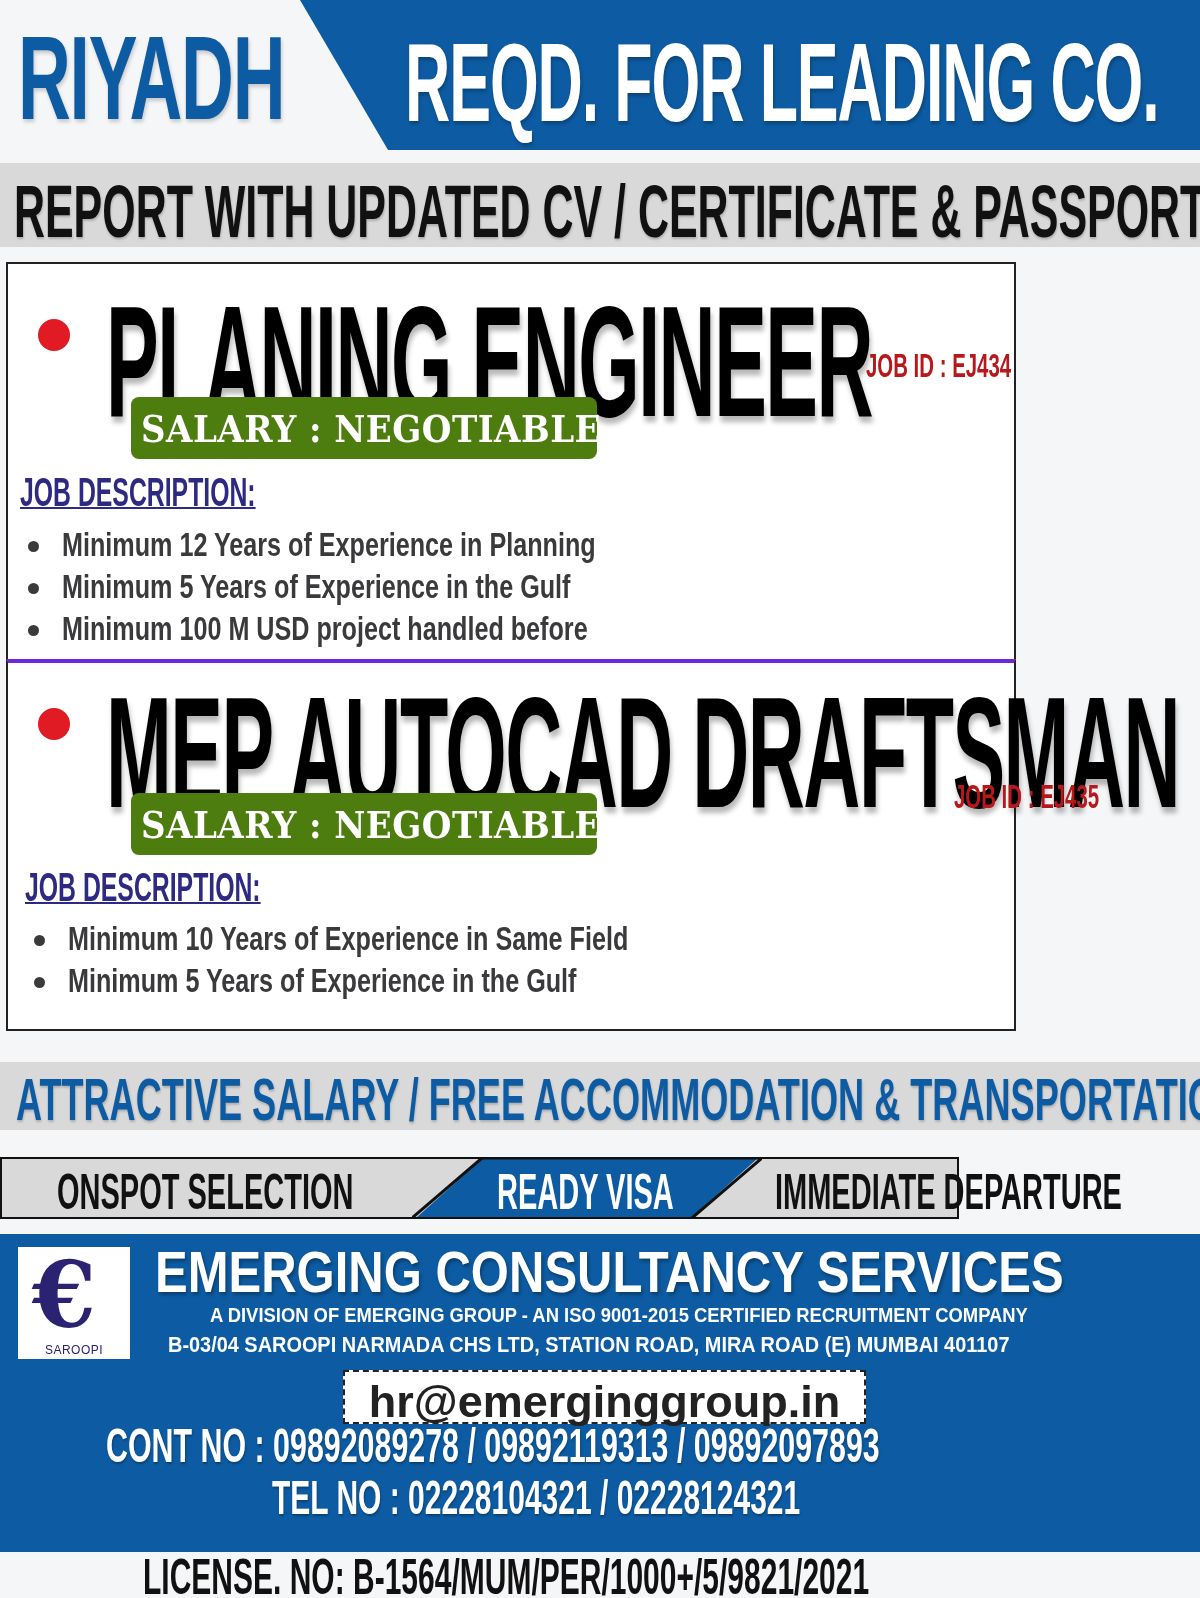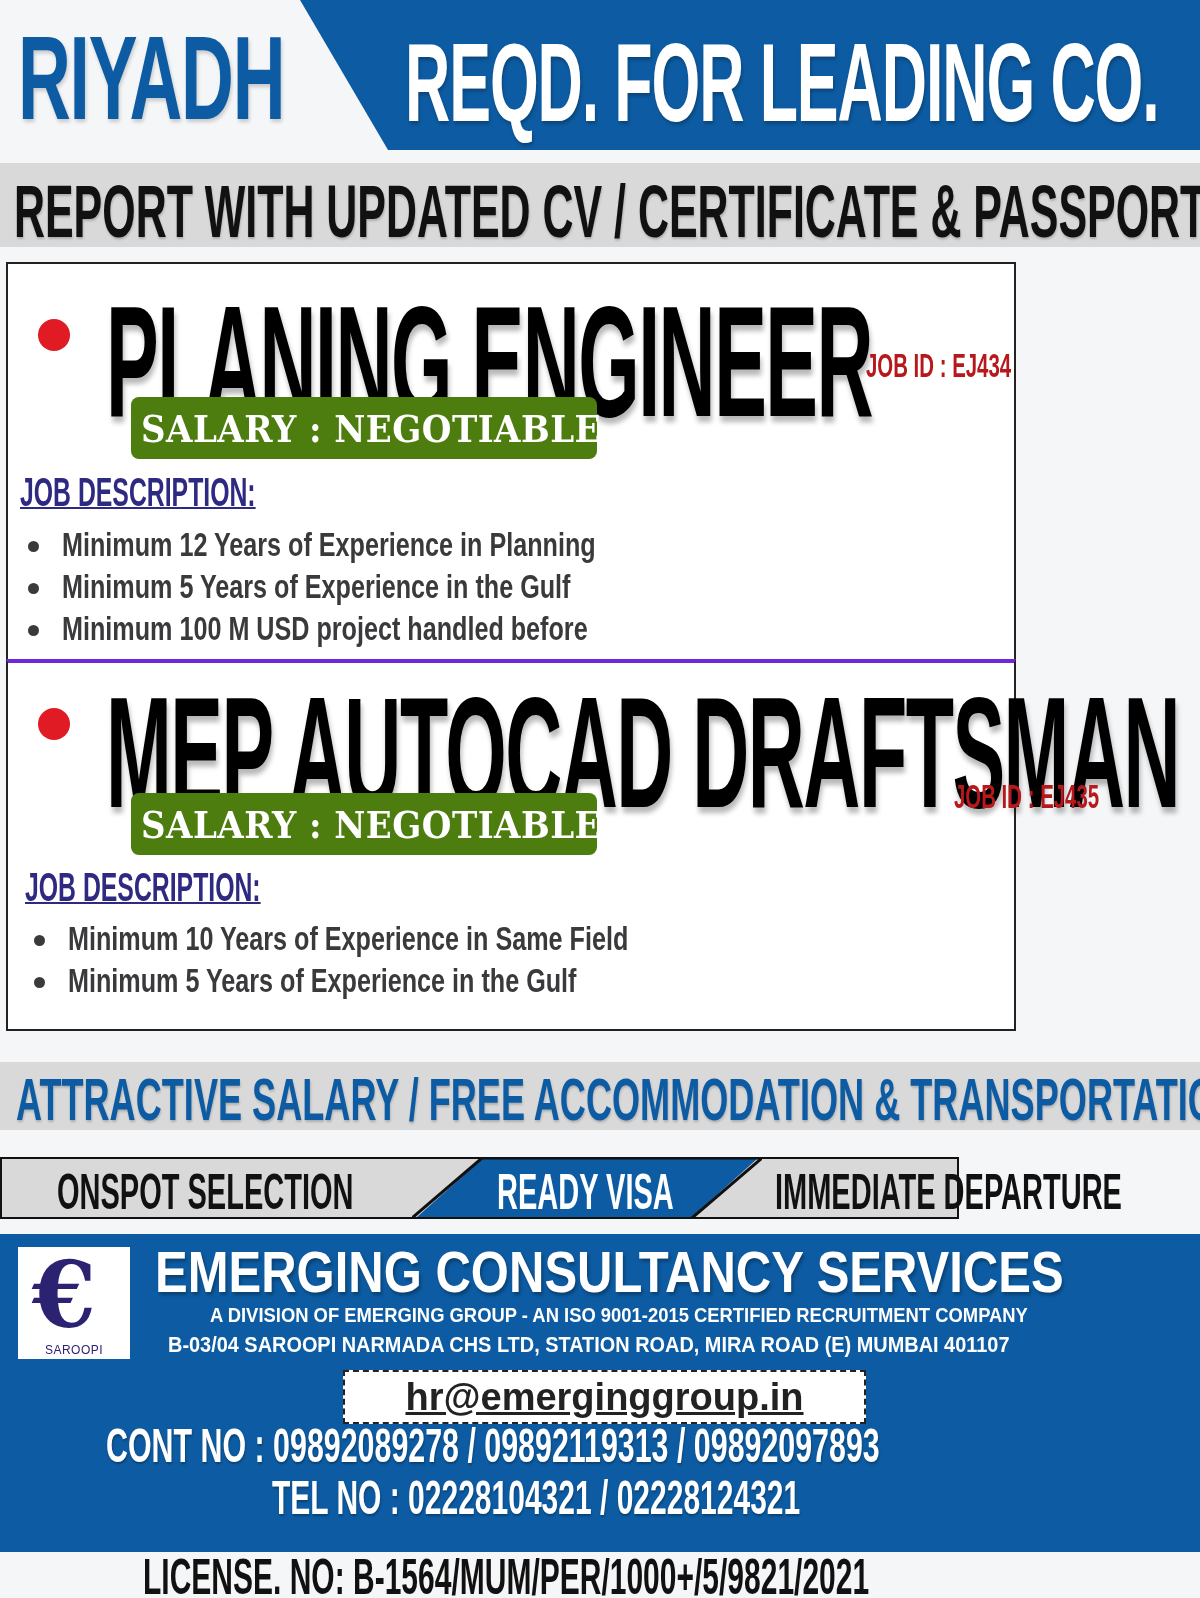--- a/index.html
+++ b/index.html
@@ -47,21 +47,21 @@
   
   .company { position: absolute; left: 0; top: 1234px; width: 1200px; height: 318px; background: #0d5ca3; }
   .logo { position: absolute; left: 18px; top: 13px; width: 112px; height: 112px; background: #fff; }
   .logo .e-glyph { position: absolute; left: 14px; top: -6px; font-family: "DejaVu Serif", serif; font-size: 92px; font-weight: bold; color: #2b2272; }
   .logo .e-word { position: absolute; left: 0; bottom: 2px; width: 112px; text-align: center; font-size: 12px; color: #2b2272; letter-spacing: 0.5px; }
   .co-name { position: absolute; left: 155px; top: 4px; font-size: 58px; color: #fff; transform: scaleX(0.845); text-shadow: 2px 3px 4px rgba(0,0,0,0.3); }
   .co-line { position: absolute; font-size: 20px; color: #fff; font-weight: bold; white-space: nowrap; transform-origin: left center; }
   .co-line1 { left: 210px; top: 70px; transform: scaleX(0.92); }
   .co-line2 { left: 168px; top: 98px; font-size: 22px; transform: scaleX(0.905); }
   .email-box { position: absolute; left: 343px; top: 136px; width: 523px; height: 54px; background: #fff; border: 2px dashed #222; }
-  .email-box span { position: absolute; left: 0; top: 4px; width: 100%; text-align: center; font-size: 38px; color: #222; font-weight: bold; text-decoration: underline; }
+  .email-box span { position: absolute; left: 0; top: 4px; width: 100%; text-align: center; font-size: 45px; color: #222; font-weight: bold; }
   .cont { position: absolute; left: 106px; top: 184px; font-size: 48px; color: #fff; transform: scaleX(0.633); text-shadow: 1px 2px 3px rgba(0,0,0,0.3); }
   .tel { position: absolute; left: 272px; top: 236px; font-size: 48px; color: #fff; transform: scaleX(0.625); text-shadow: 1px 2px 3px rgba(0,0,0,0.3); }
 
   .license { position: absolute; left: 0; top: 1552px; width: 1200px; height: 46px; background: #f5f6f8; text-decoration: underline; }
   .license span { position: absolute; left: 143px; top: -4px; font-size: 50px; color: #111; transform: scaleX(0.6); }
 </style>
 </head>
 <body>
 
 <div class="header">

